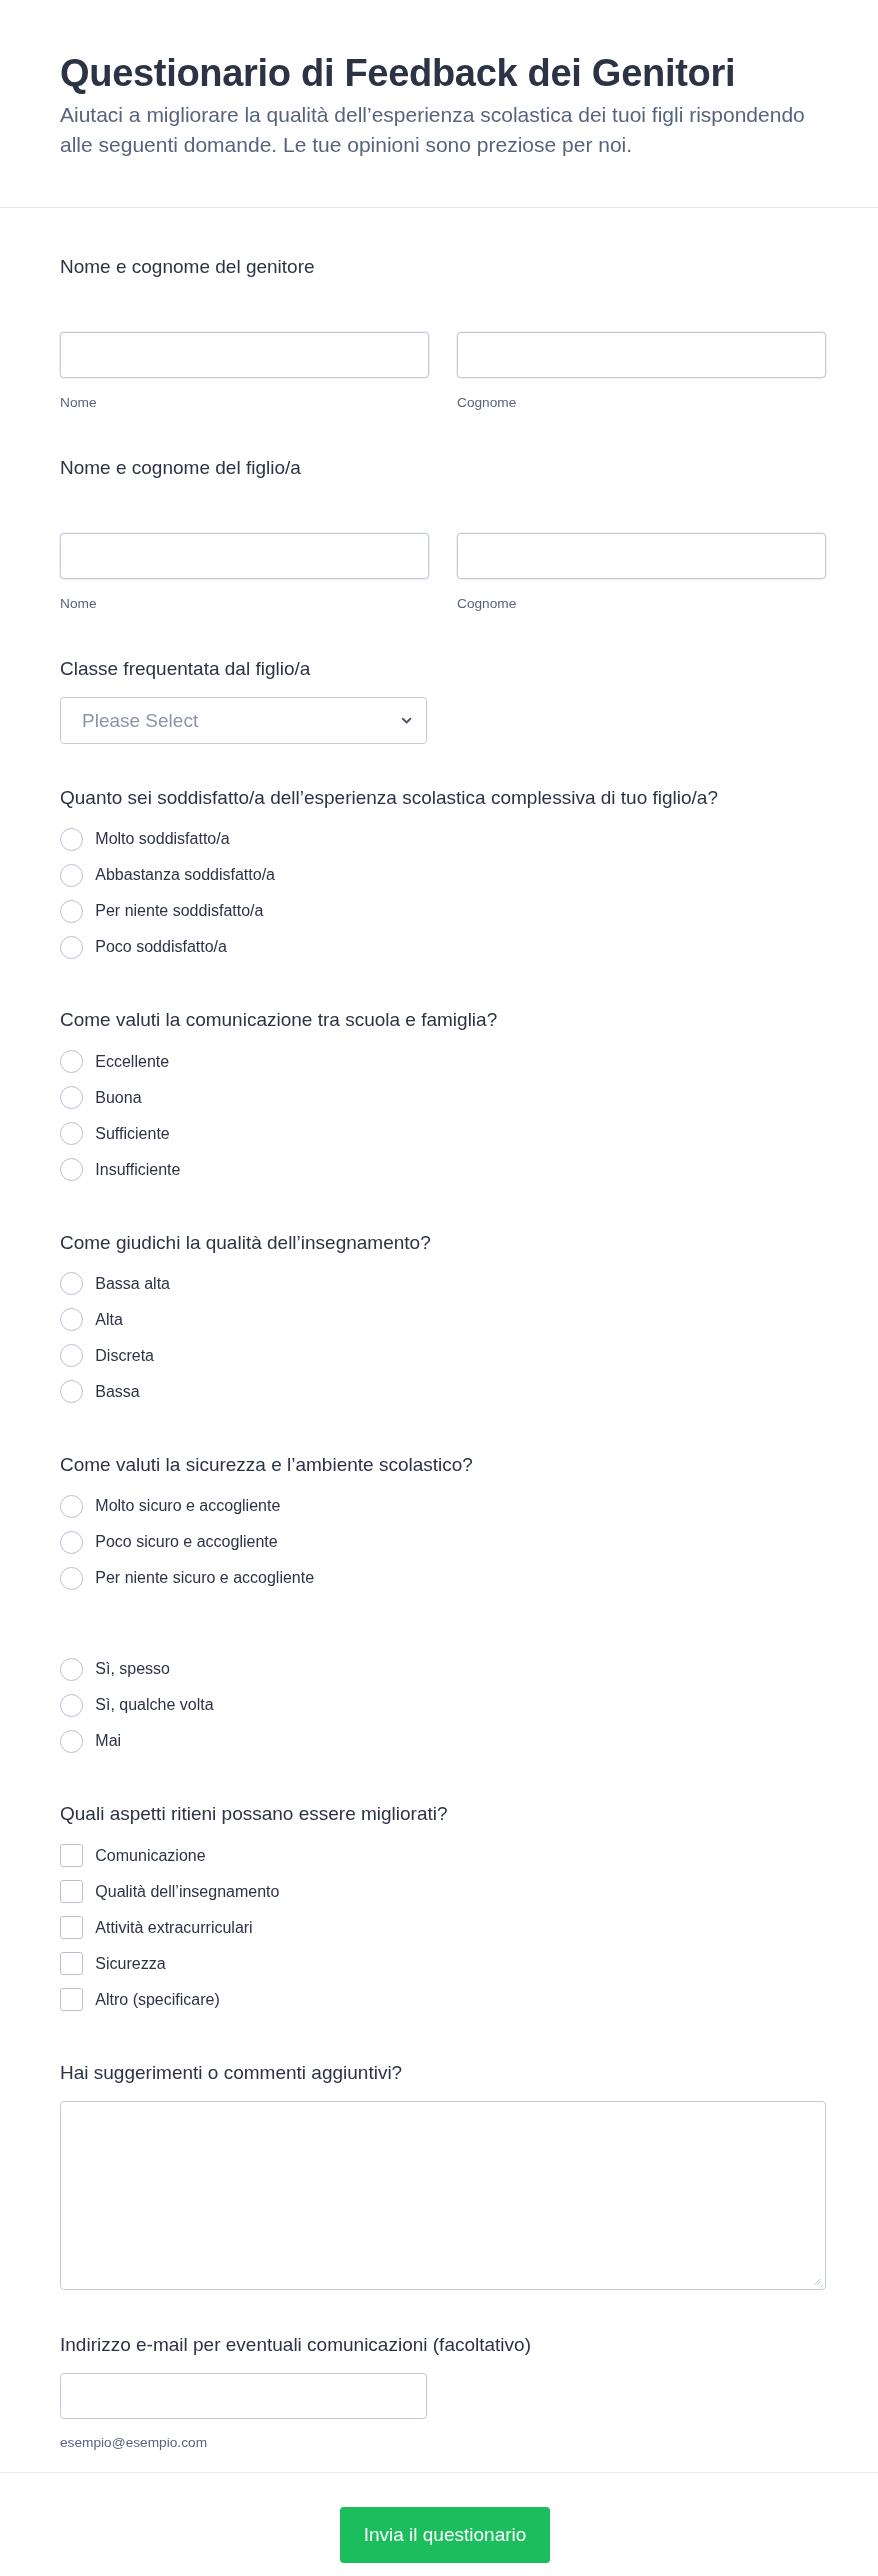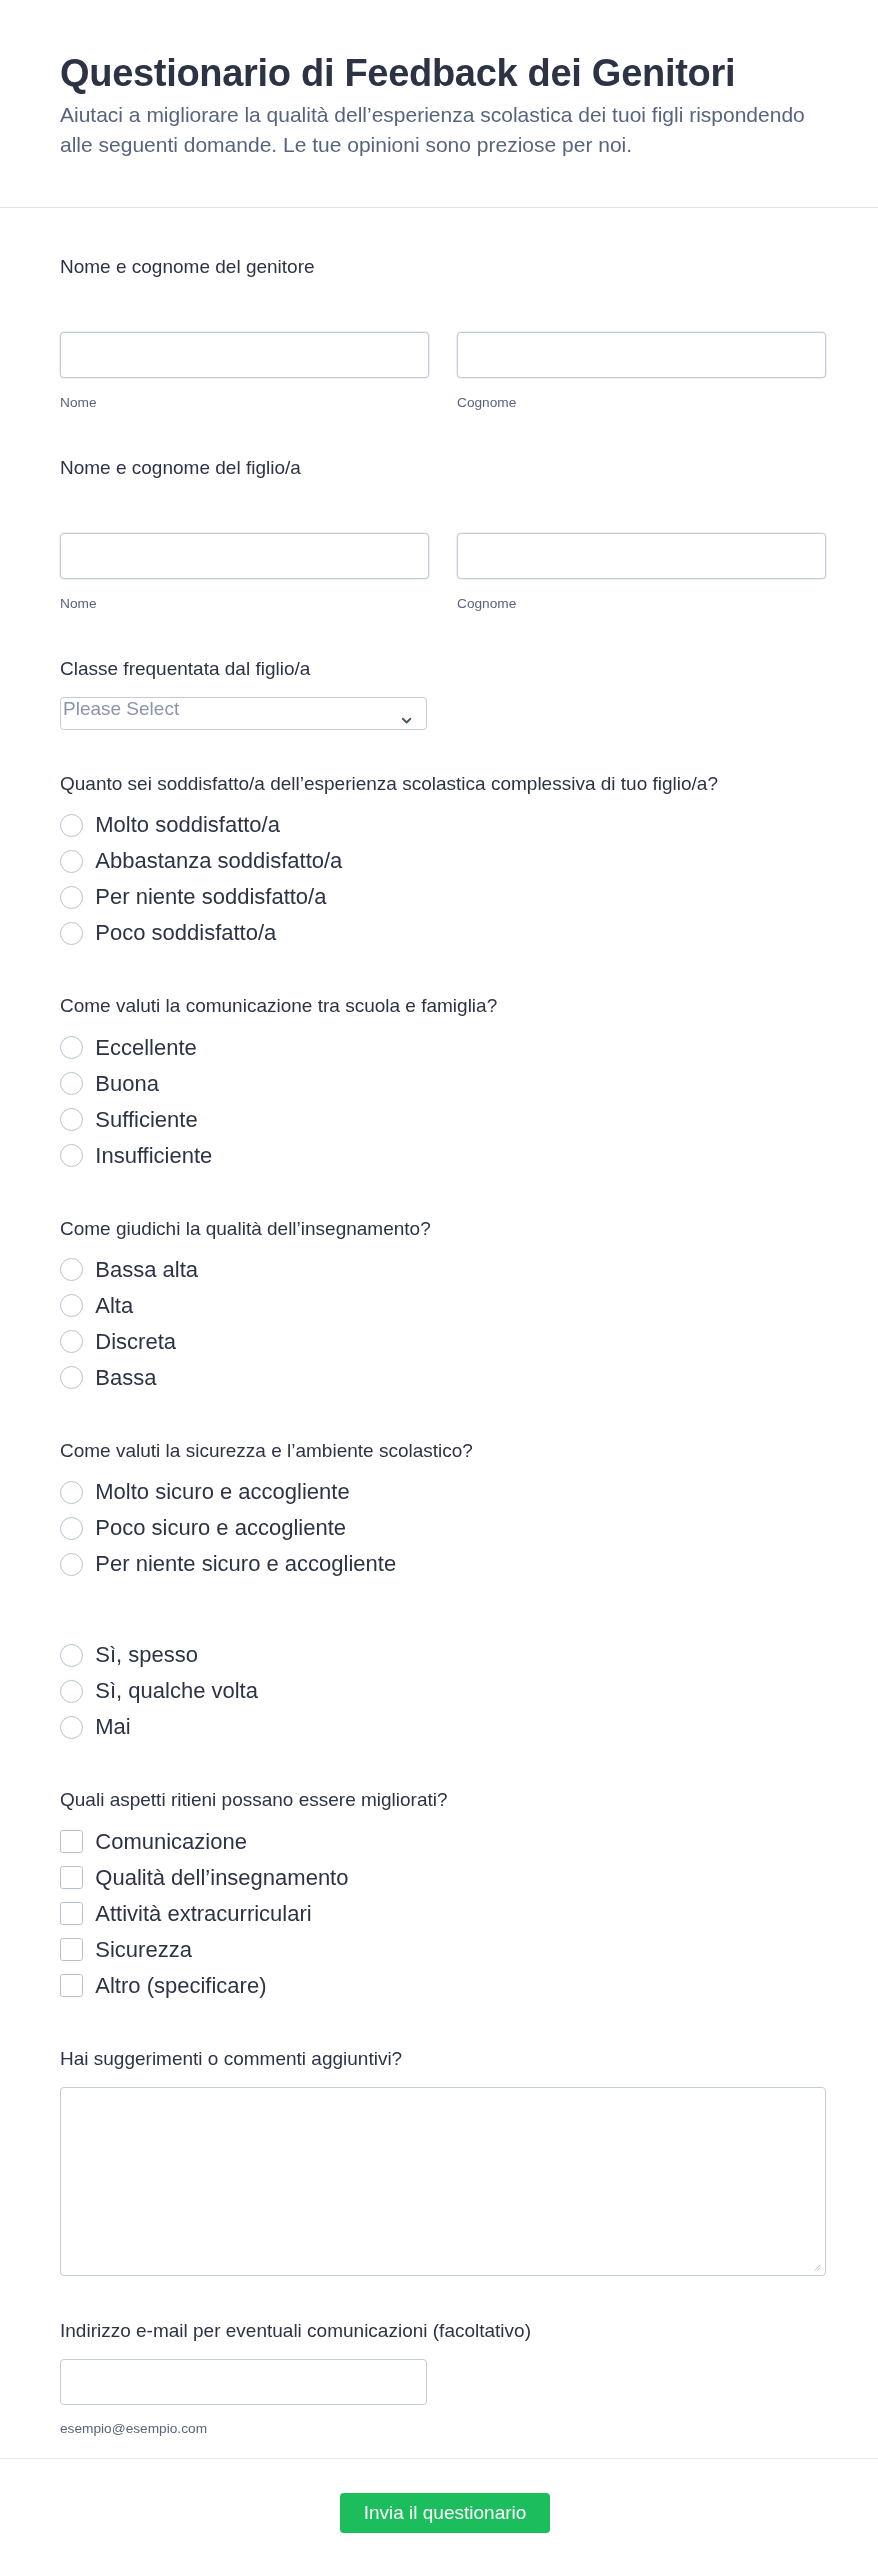--- a/index.html
+++ b/index.html
@@ -8,33 +8,33 @@
   .header { padding: 49px 60px 0 60px; height: 208px; border-bottom: 1.9px solid #e3e5ec; }
   .title { font-size: 38px; font-weight: 700; color: #2c3345; line-height: 49px; letter-spacing: -0.3px; }
   .subtitle { font-size: 21px; color: #57647e; line-height: 30px; margin-top: 1.9px; }
   .form { padding: 0 52px 0 60px; }
   .field { position: relative; }
   .label { font-size: 19px; color: #2c3345; line-height: 23px; font-weight: 500; }
   .row2 { display: flex; gap: 28px; margin-top: 17px; }
   .col { width: 369px; margin-top: 37px; }
   .input { display: block; width: 100%; height: 46px; border: 0.9px solid #c3cad8; border-radius: 3.8px; background: #fff; box-shadow: 0 0 0 0.5px #dde1ea; }
   .sub { font-size: 13.7px; color: #57647e; margin-top: 16px; line-height: 17px; }
-  .select { position: relative; width: 367px; height: 33px; border: 0.9px solid #c3cad8; border-radius: 3.8px; margin-top: 17px; display: flex; padding-left: 2px; }
+  .select { position: relative; width: 367px; height: 47px; border: 0.9px solid #c3cad8; border-radius: 3.8px; margin-top: 17px; display: flex; align-items: center; padding-left: 21px; }
   .select-text { font-size: 19px; color: #8b95a8; }
   .chev { position: absolute; right: 13.2px; top: 16px; width: 13.2px; height: 13.2px; }
   .options { margin-top: 12.3px; }
   .opt { display: flex; align-items: center; height: 36px; }
   .radio { width: 23px; height: 23px; border: 1.4px solid #b8c0ce; border-radius: 50%; background: #fff; flex: none; }
   .check { width: 23px; height: 23px; border: 1.4px solid #b8c0ce; border-radius: 2.8px; background: #fff; flex: none; }
-  .opt-label { font-size: 22px; color: #2c3345; margin-left: 12.3px; }
+  .opt-label { font-size: 16px; color: #2c3345; margin-left: 12.3px; }
   .textarea { display: block; position: relative; width: 766px; height: 189px; border: 0.9px solid #c3cad8; border-radius: 3.8px; margin-top: 17px; }
   .grip { position: absolute; right: 3.8px; bottom: 3.8px; width: 9.4px; height: 9.4px; }
   .email { width: 367px; height: 46px; border: 0.9px solid #c3cad8; border-radius: 3.8px; margin-top: 17px; }
   .footer { border-top: 1.9px solid #e9eaf1; margin-top: 21px; height: 139px; position: relative; }
-  .submit { position: absolute; left: 340px; top: 34px; width: 210px; height: 40px; background: #1bbd5c; color: #ffffff; border: none; border-radius: 3.8px; font-size: 19px; font-family: "Liberation Sans", "DejaVu Sans", sans-serif; }
+  .submit { position: absolute; left: 340px; top: 34px; width: 210px; height: 56px; background: #1bbd5c; color: #ffffff; border: none; border-radius: 3.8px; font-size: 19px; font-family: "Liberation Sans", "DejaVu Sans", sans-serif; }
 </style>
 </head>
 <body>
 
 <div class="header">
   <h1 class="title">Questionario di Feedback dei Genitori</h1>
   <p class="subtitle">Aiutaci a migliorare la qualità dell’esperienza scolastica dei tuoi figli rispondendo alle seguenti domande. Le tue opinioni sono preziose per noi.</p>
 </div>
 
 <div class="form">

